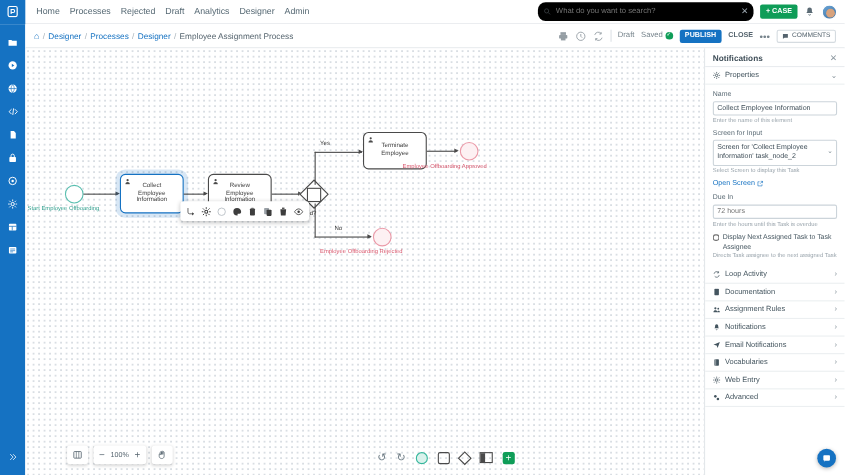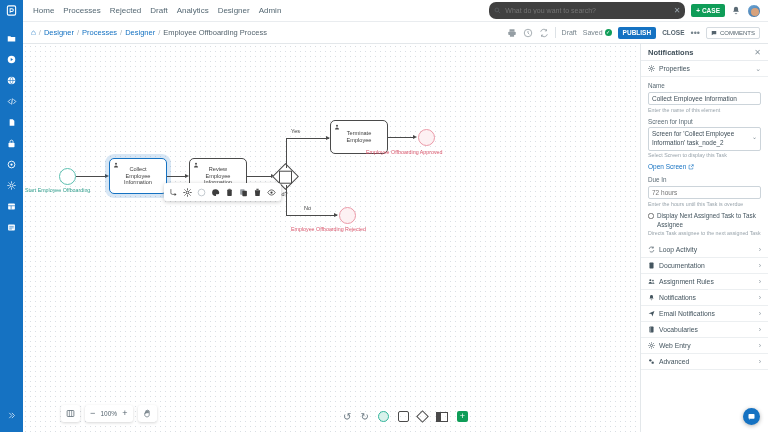--- a/index.html
+++ b/index.html
@@ -26,21 +26,21 @@
   .navlinks { display: flex; align-items: center; gap: 9px; margin-left: 10px; }
   .navlinks a {
     color: #556873; text-decoration: none; font-size: 8px; white-space: nowrap;
   }
   .nav-right {
     margin-left: auto; display: flex; align-items: center; gap: 6px;
     padding-right: 7px;
   }
   .searchbox {
     position: relative; width: 196px; height: 17px;
-    background: #404040; border-radius: 7px;
+    background: #000000; border-radius: 7px;
     display: flex; align-items: center; padding: 0 5px;
   }
   .searchbox .s-ico { width: 7px; height: 7px; flex: 0 0 7px; opacity: .45; }
   .searchbox input {
     border: 0; background: transparent; outline: none; flex: 1;
     font-size: 7px; color: #8b979f; font-family: inherit; padding-left: 4px;
   }
   .searchbox .clr { font-size: 8px; color: #9aa5ad; cursor: pointer; line-height: 1; }
   .case-btn {
     background: #0f9d58; color: #fff; border: 0; border-radius: 2px;
@@ -371,21 +371,21 @@
   <div class="crumbbar">
     <div class="crumbs">
       <span class="crumb-home">⌂</span>
       <span class="sep">/</span>
       <a>Designer</a>
       <span class="sep">/</span>
       <a>Processes</a>
       <span class="sep">/</span>
       <a>Designer</a>
       <span class="sep">/</span>
-      <span class="cur">Employee Offboarding Process</span>
+      <span class="cur">Employee Assignment Process</span>
     </div>
 
     <div class="crumb-right">
       <svg class="ic-btn" viewBox="0 0 24 24">
         <rect x="6" y="3" width="12" height="6" fill="#55646e"></rect>
         <rect x="3" y="9" width="18" height="8" rx="2" fill="#55646e"></rect>
         <rect x="7" y="15" width="10" height="6" fill="#55646e"></rect>
       </svg>
       <svg class="ic-btn" viewBox="0 0 24 24">
         <circle cx="12" cy="12" r="9" fill="none" stroke="#55646e" stroke-width="2"></circle>

